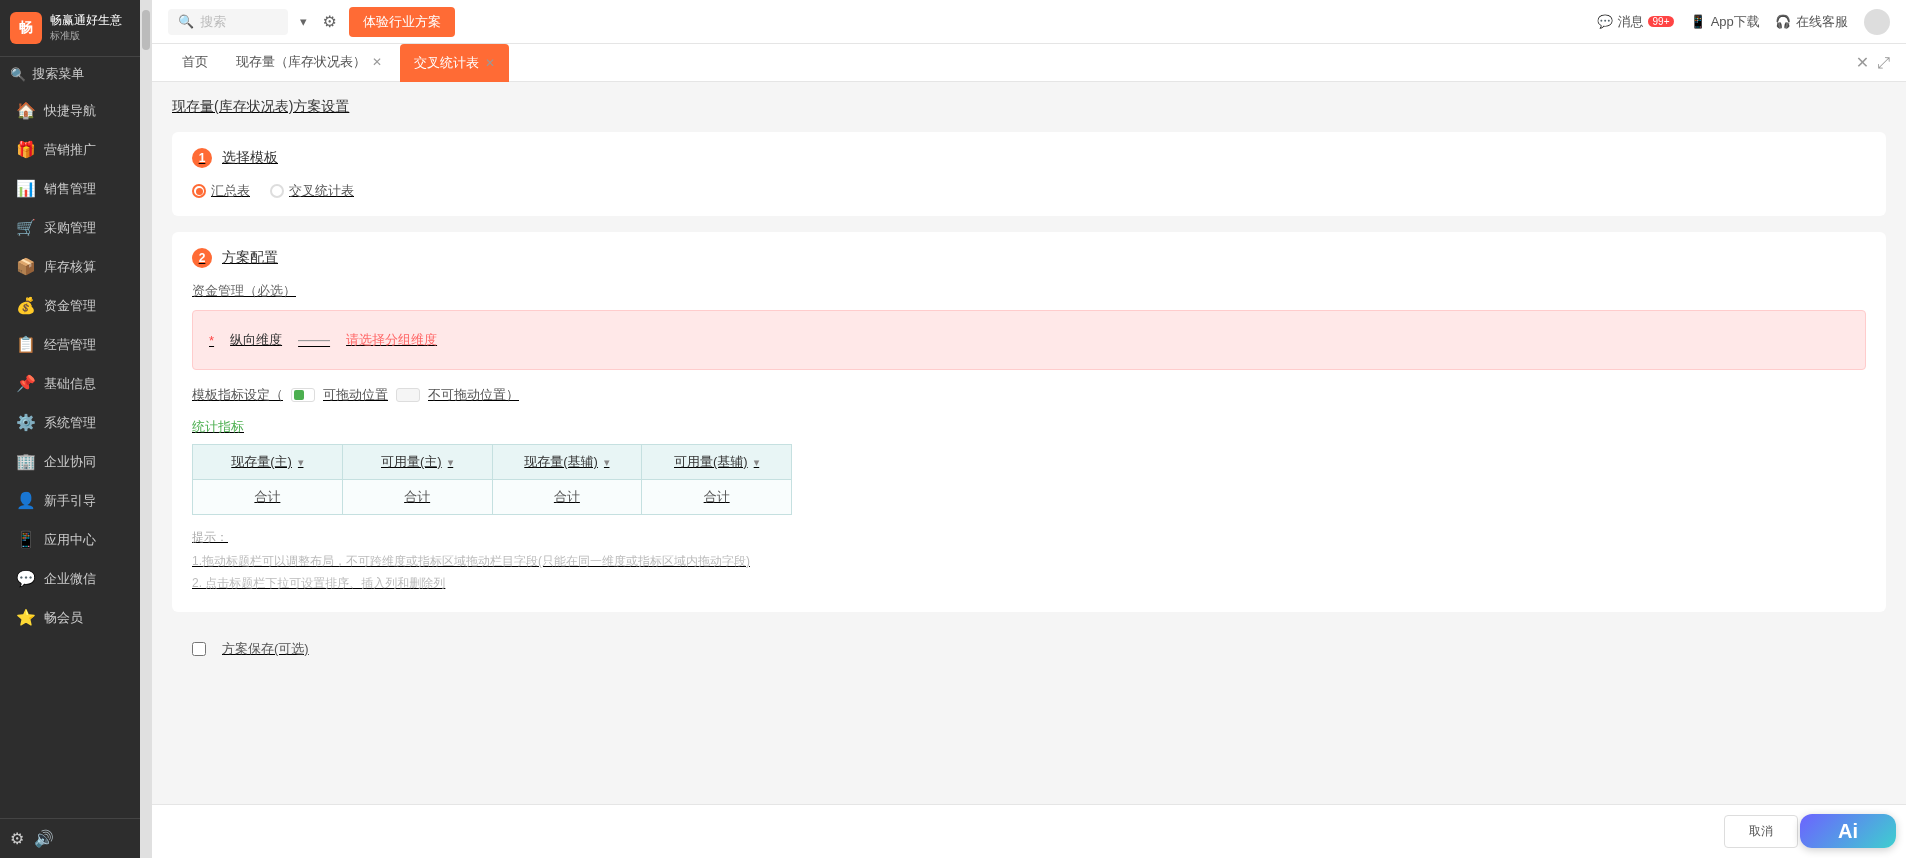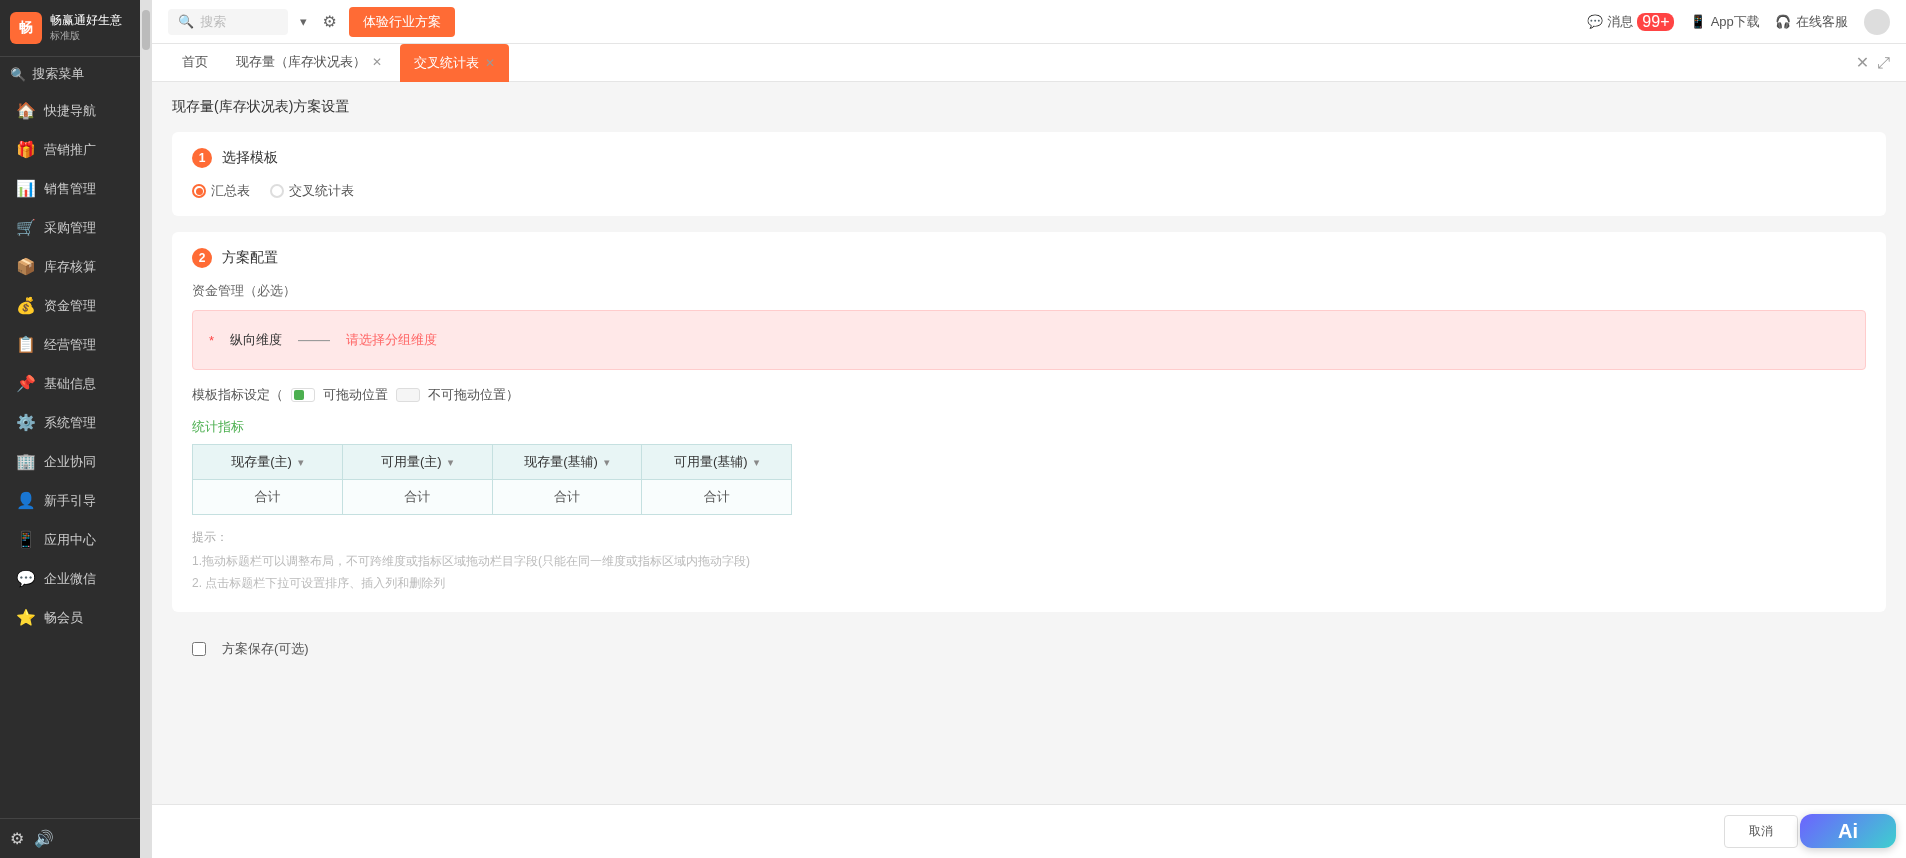--- a/index.html
+++ b/index.html
@@ -90,21 +90,21 @@
     .topbar-dropdown { display: flex; align-items: center; gap: 4px; color: #666; font-size: 13px; cursor: pointer; }
     .topbar-gear { color: #666; font-size: 16px; cursor: pointer; margin-left: 4px; }
     .topbar-trial-btn {
       background: #ff6b35; color: #fff; border: none; border-radius: 4px;
       padding: 6px 14px; font-size: 13px; cursor: pointer;
     }
     .topbar-right { margin-left: auto; display: flex; align-items: center; gap: 16px; }
     .topbar-right-item { display: flex; align-items: center; gap: 4px; color: #555; font-size: 13px; cursor: pointer; }
     .badge {
       background: #ff4444; color: #fff; border-radius: 8px;
-      padding: 0 5px; font-size: 16px; min-width: 18px; text-align: center;
+      padding: 0 5px; font-size: 10px; min-width: 18px; text-align: center;
     }
     .avatar { width: 26px; height: 26px; background: #ddd; border-radius: 50%; }
 
     
     .tabs {
       background: #fff;
       border-bottom: 1px solid #e5e5e5;
       display: flex;
       align-items: center;
       padding: 0 16px;
@@ -124,20 +124,21 @@
       border-radius: 4px 4px 0 0; margin-left: 4px;
     }
     .tabs-right { margin-left: auto; display: flex; align-items: center; gap: 8px; }
     .tabs-right-btn { color: #999; font-size: 16px; cursor: pointer; }
 
     
     .content {
       flex: 1; overflow-y: auto;
       padding: 16px 20px;
       background: #f5f5f5;
+      text-decoration: underline;
     }
 
     .page-title { font-size: 14px; color: #333; margin-bottom: 16px; font-weight: 500; }
 
     .section-card {
       background: #fff; border-radius: 6px; padding: 16px 20px; margin-bottom: 16px;
     }
 
     .step-header {
       display: flex; align-items: center; gap: 10px; margin-bottom: 14px;

